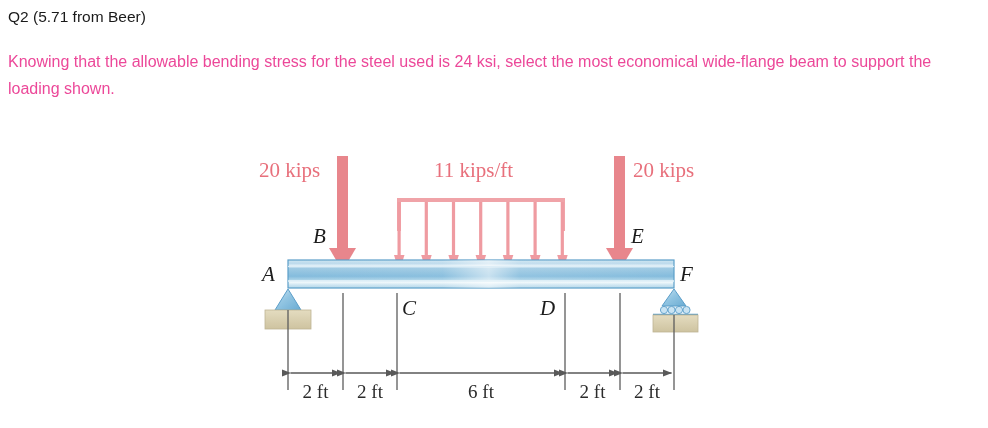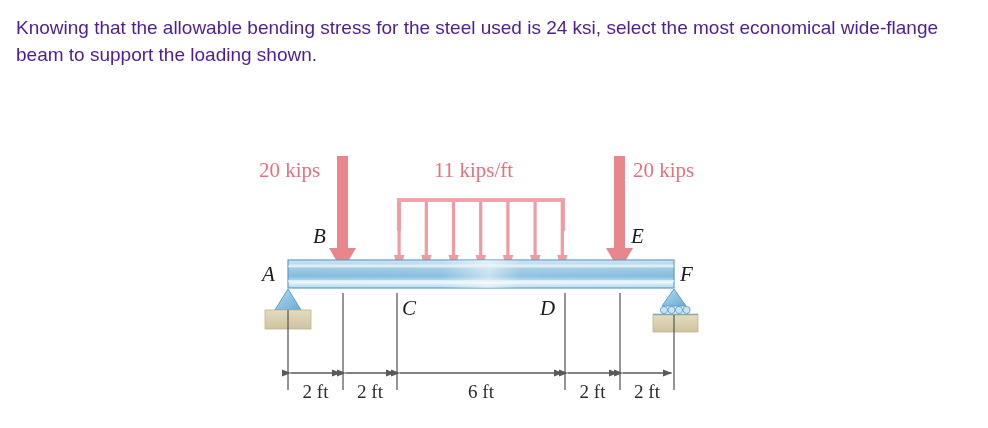--- a/index.html
+++ b/index.html
@@ -22,44 +22,45 @@
     width: 950px;
   }
   #question-title {
     font-size: 15.5px;
     line-height: 22px;
     color: #1a1a1a;
     margin: 0 0 20px 0;
     white-space: pre;
   }
   #question-body {
-    font-size: 19px;
+    font-size: 16px;
     line-height: 27px;
-    color: #4c1d95;
-    margin: 8px;
+    color: #ec4899;
+    margin: 0;
     width: 945px;
   }
   #beam-figure {
     position: absolute;
     left: 0;
     top: 140px;
     width: 828px;
     height: 280px;
   }
   #beam-figure svg {
     display: block;
   }
   .serif-label {
     font-family: "Liberation Serif", serif;
   }
 </style>
 </head>
 <body>
 
 <div id="question-block">
+  <p id="question-title">Q2 (5.71 from Beer)</p>
   <p id="question-body">Knowing that the allowable bending stress for the steel used is 24 ksi, select the most economical wide-flange beam to support the loading shown.</p>
 </div>
 
 <div id="beam-figure">
 <svg width="988" height="280" viewBox="0 0 988 280" xmlns="http://www.w3.org/2000/svg">
   <defs>
     <linearGradient id="beamGrad" x1="0" y1="0" x2="0" y2="1">
       <stop offset="0%" stop-color="#cfe6f2"></stop>
       <stop offset="12%" stop-color="#bcdaec"></stop>
       <stop offset="22%" stop-color="#e7f3f9"></stop>

